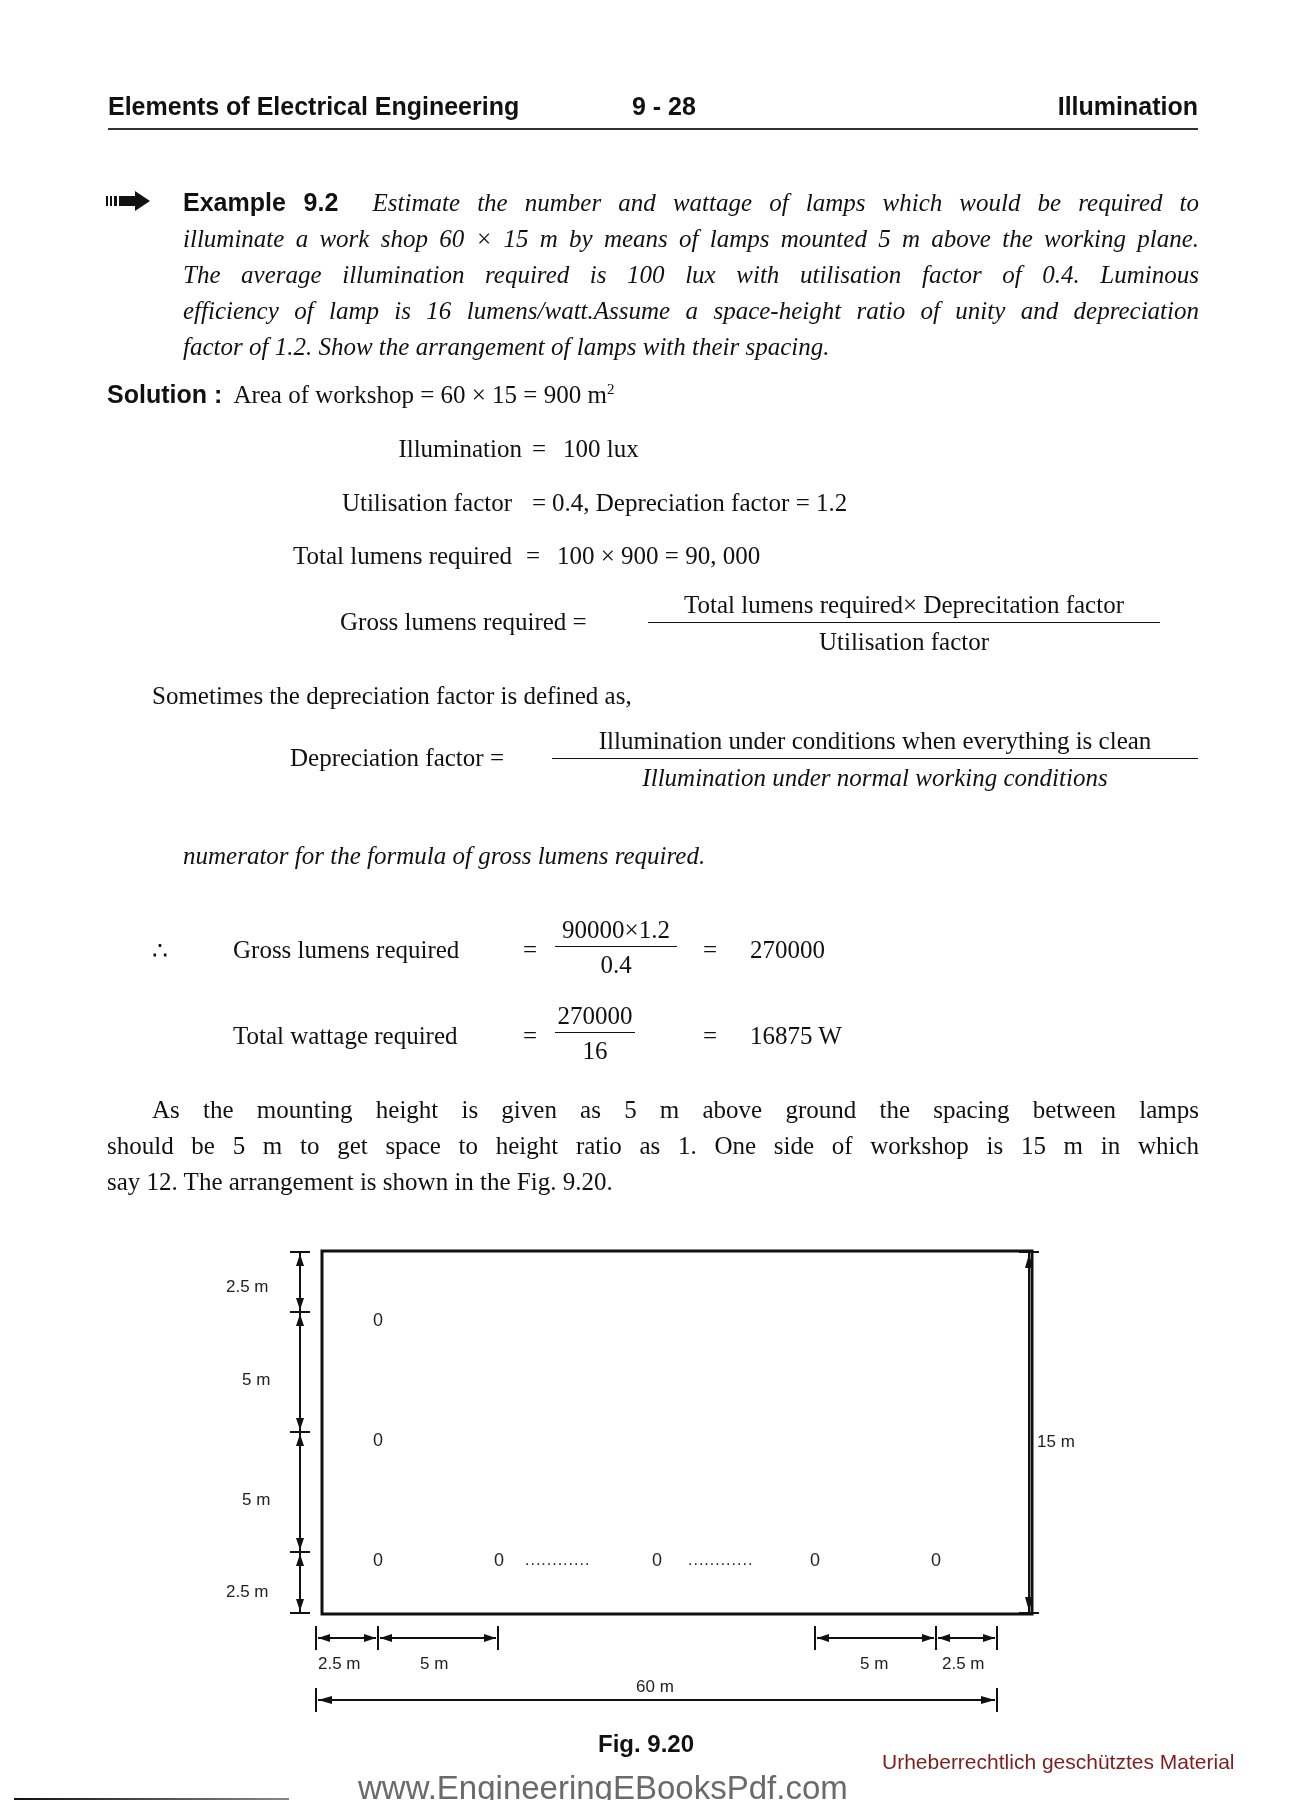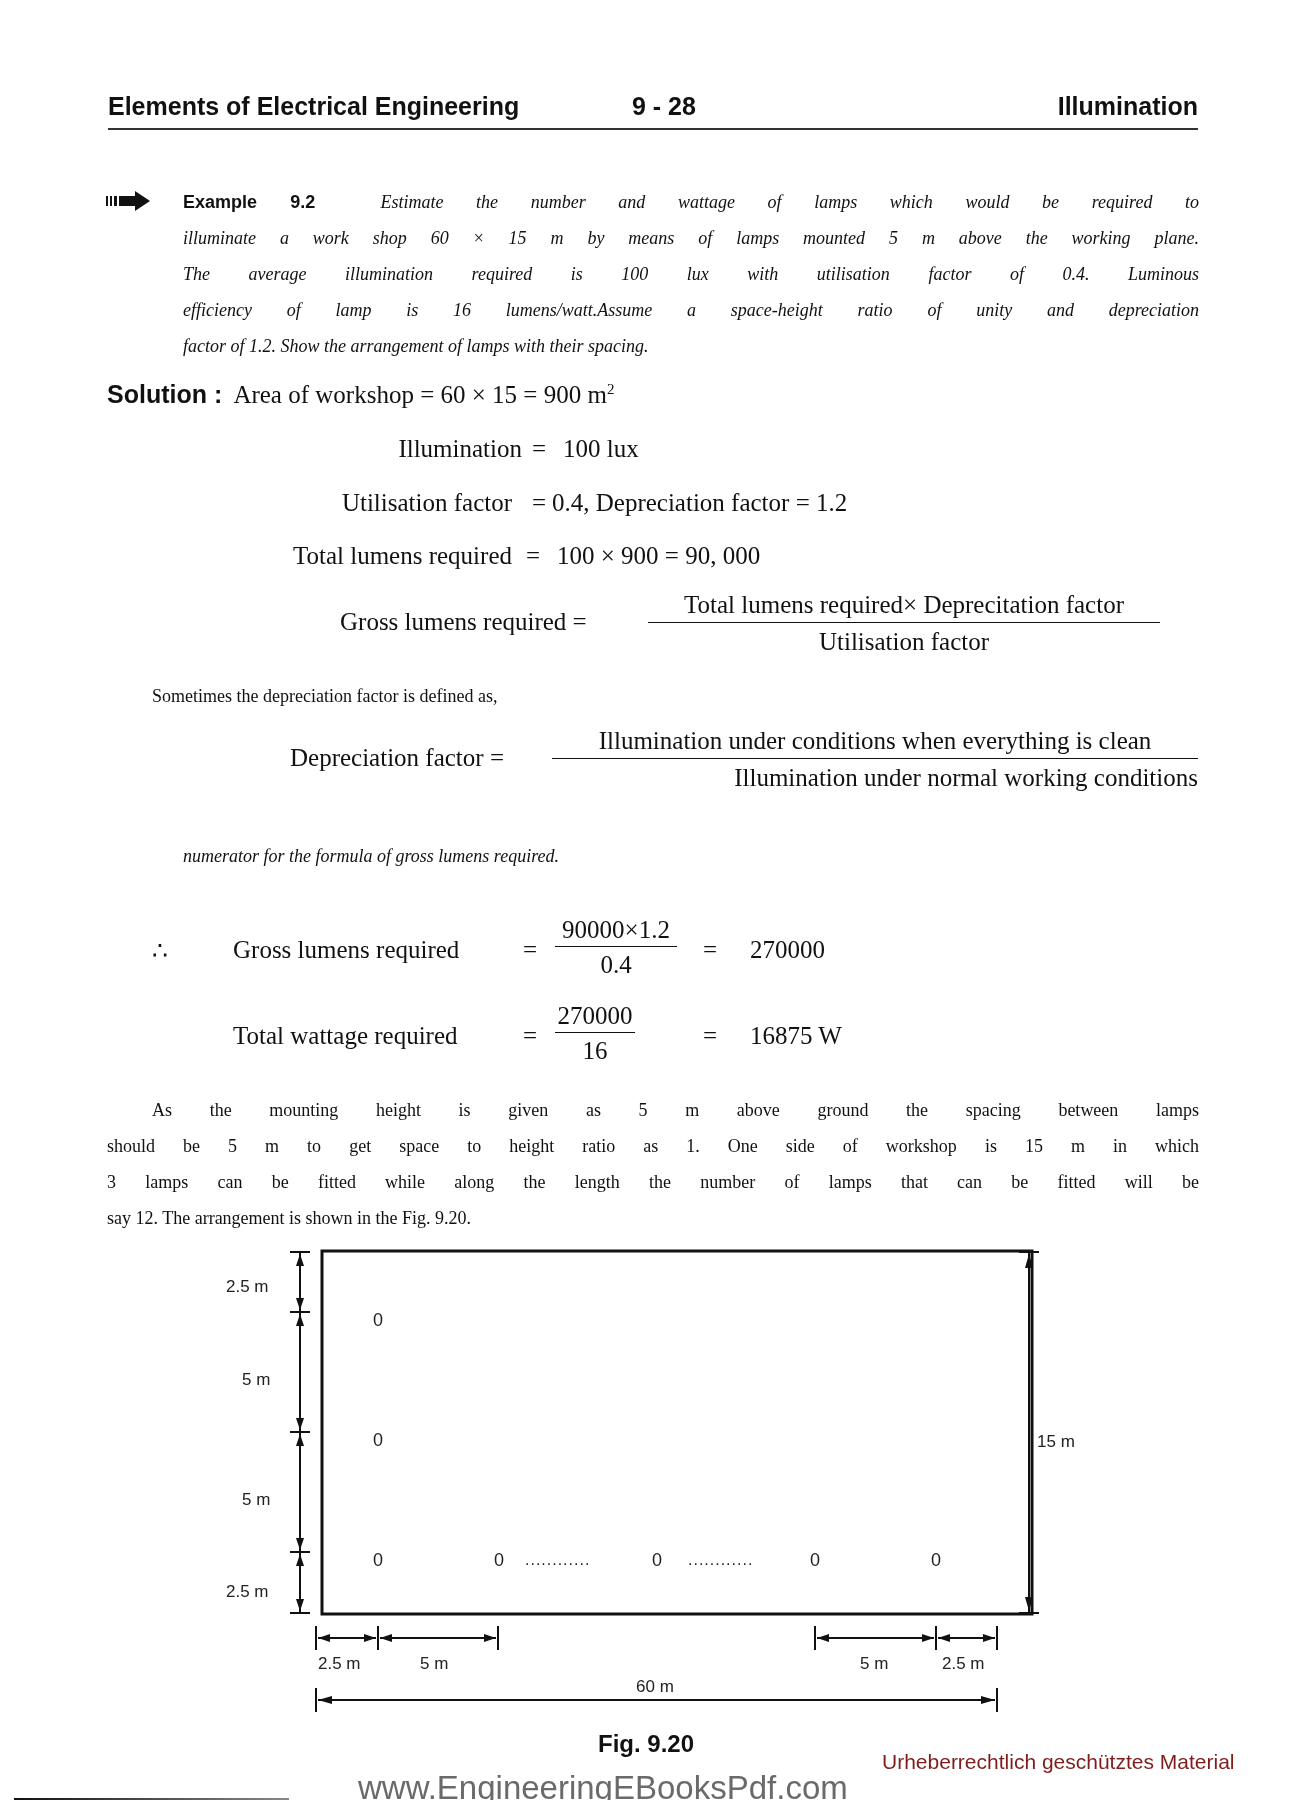--- a/index.html
+++ b/index.html
@@ -1,21 +1,21 @@
 <!DOCTYPE html>
 <html><head>
 <meta charset="utf-8">
 <style>
   html, body { margin:0; padding:0; background:#ffffff; }
   body { width:1303px; height:1800px; position:relative; overflow:hidden; color:#111; font-family:"Liberation Serif", serif; }
   .abs { position:absolute; }
   .sans { font-family:"Liberation Sans", sans-serif; }
   .hdr { top:92px; font-size:25px; font-weight:bold; font-family:"Liberation Sans", sans-serif; }
   .rule { left:108px; top:128px; width:1090px; height:2px; background:#333; }
-  .para { font-size:18px; line-height:36px; }
+  .para { font-size:25px; line-height:36px; }
   .ital { font-style:italic; }
   .just { text-align:justify; text-align-last:justify; }
   .eqline { font-size:25px; white-space:nowrap; }
   .fig-lbl { font-family:"Liberation Sans", sans-serif; font-size:17px; color:#222; }
   .lamp { font-family:"Liberation Sans", sans-serif; font-size:18px; color:#222; }
   .dots { font-family:"Liberation Sans", sans-serif; font-size:16px; letter-spacing:1px; color:#222; }
 </style>
 </head>
 <body>
 
@@ -59,21 +59,21 @@
 <div class="abs eqline" style="left:557px; top:542px;">100 × 900 = 90, 000</div>
 
 <div class="abs eqline" style="left:340px; top:608px;">Gross lumens required =</div>
 <div class="abs eqline" style="left:648px; top:588px; width:512px; text-align:center; border-bottom:1.5px solid #111; line-height:34px;">Total lumens required× Deprecitation factor</div>
 <div class="abs eqline" style="left:648px; top:626px; width:512px; text-align:center; line-height:32px;">Utilisation factor</div>
 
 <div class="abs para" style="left:152px; top:678px;">Sometimes the depreciation factor is defined as,</div>
 
 <div class="abs eqline" style="left:290px; top:744px;">Depreciation factor =</div>
 <div class="abs eqline" style="left:552px; top:724px; width:646px; text-align:center; border-bottom:1.5px solid #111; line-height:34px;">Illumination under conditions when everything is clean</div>
-<div class="abs eqline" style="left:552px; top:762px; width:646px; text-align:right; line-height:32px;">Illumination under normal working conditions</div>
+<div class="abs eqline" style="left:552px; top:762px; width:646px; text-align:center; line-height:32px;font-style:italic;">Illumination under normal working conditions</div>
 
 <div class="abs para" style="left:183px; top:838px; width:1016px;">
   <div class="ital">numerator for the formula of gross lumens required.</div>
 </div>
 
 <div class="abs eqline" style="left:152px; top:936px;">∴</div>
 <div class="abs eqline" style="left:233px; top:936px;">Gross lumens required</div>
 <div class="abs eqline" style="left:523px; top:936px;">=</div>
 <div class="abs eqline" style="left:555px; top:914px; width:122px; text-align:center; border-bottom:1.5px solid #111; line-height:32px;">90000×1.2</div>
 <div class="abs eqline" style="left:555px; top:950px; width:122px; text-align:center; line-height:30px;">0.4</div>
@@ -83,21 +83,20 @@
 <div class="abs eqline" style="left:233px; top:1022px;">Total wattage required</div>
 <div class="abs eqline" style="left:523px; top:1022px;">=</div>
 <div class="abs eqline" style="left:555px; top:1000px; width:80px; text-align:center; border-bottom:1.5px solid #111; line-height:32px;">270000</div>
 <div class="abs eqline" style="left:555px; top:1036px; width:80px; text-align:center; line-height:30px;">16</div>
 <div class="abs eqline" style="left:703px; top:1022px;">=</div>
 <div class="abs eqline" style="left:750px; top:1022px;">16875 W</div>
 
 <div class="abs para" style="left:107px; top:1092px; width:1092px;">
   <div class="just" style="padding-left:45px;">As the mounting height is given as 5 m above ground the spacing between lamps</div>
   <div class="just">should be 5 m to get space to height ratio as 1. One side of workshop is 15 m in which</div>
-  <div class="just">3 lamps can be fitted while along the length the number of lamps that can be fitted will be</div>
   <div>say 12. The arrangement is shown in the Fig. 9.20.</div>
 </div>
 
 <div class="abs" style="left:0; top:0; width:1303px; height:1800px; pointer-events:none;">
   <svg class="abs" style="left:0; top:0;" width="1303" height="1800" viewBox="0 0 1303 1800">
     <defs>
       <marker id="ah" markerWidth="8" markerHeight="8" refX="7" refY="4" orient="auto">
         <path d="M0,0 L8,4 L0,8 z" fill="#111"></path>
       </marker>
     </defs>

